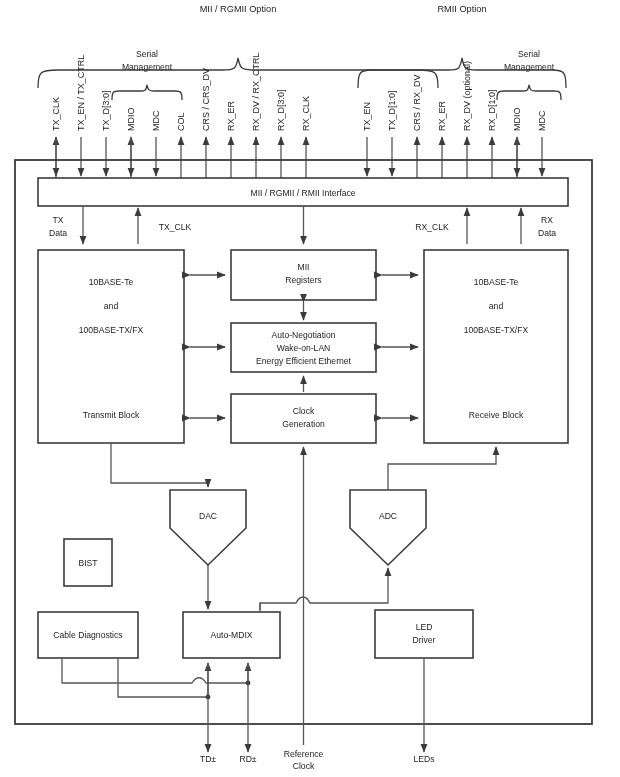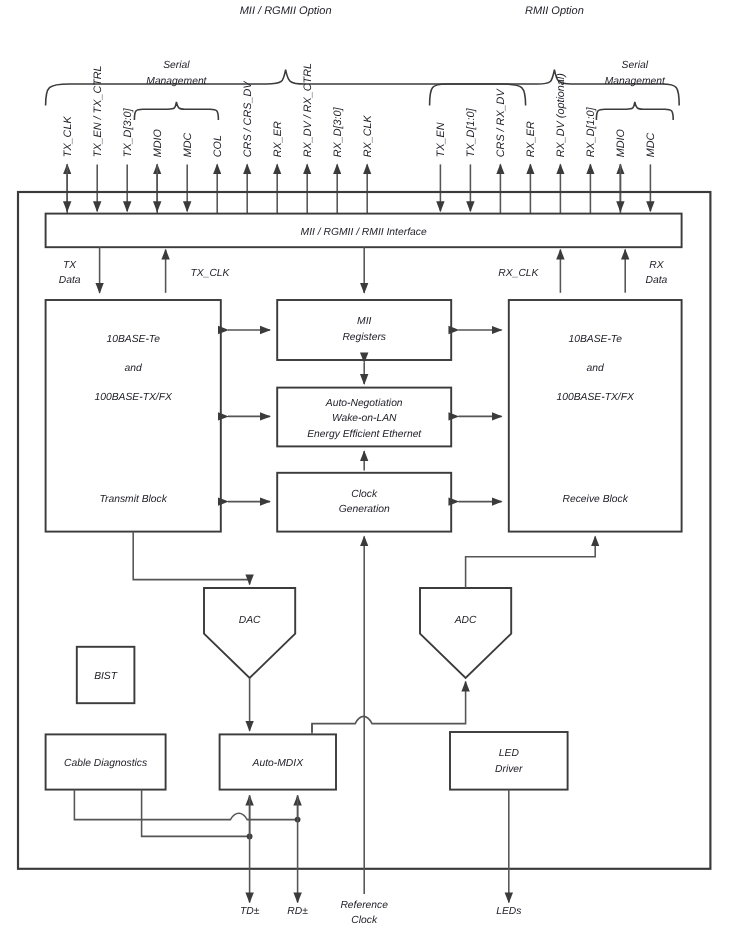--- a/index.html
+++ b/index.html
@@ -1,18 +1,18 @@
 <!DOCTYPE html>
 <html><head>
 <meta charset="utf-8">
 <style>
   html,body{margin:0;padding:0;background:#ffffff;}
   body{width:620px;height:777px;overflow:hidden;
        font-family:"Liberation Sans","DejaVu Sans",sans-serif;}
-  #root{position:relative;width:620px;height:777px;font-style:italic;}
+  #root{position:relative;width:620px;height:777px;}
   svg{display:block;}
   .blk{fill:#ffffff;stroke:#3b3b3b;stroke-width:1.6;}
   .outer{fill:none;stroke:#3b3b3b;stroke-width:1.8;}
   .wire{stroke:#555555;stroke-width:1.3;fill:none;}
   .wire-thin{stroke:#555555;stroke-width:1.2;fill:none;}
   .brace{stroke:#3b3b3b;stroke-width:1.3;fill:none;}
   .lbl{font-size:8.6px;fill:#1c1c26;font-family:"Liberation Sans","DejaVu Sans",sans-serif;}
   .lbl-blk{font-size:8.6px;fill:#1c1c26;}
   .lbl-hdr{font-size:9.2px;fill:#1c1c26;}
   .lbl-pin{font-size:9px;fill:#1c1c26;}

